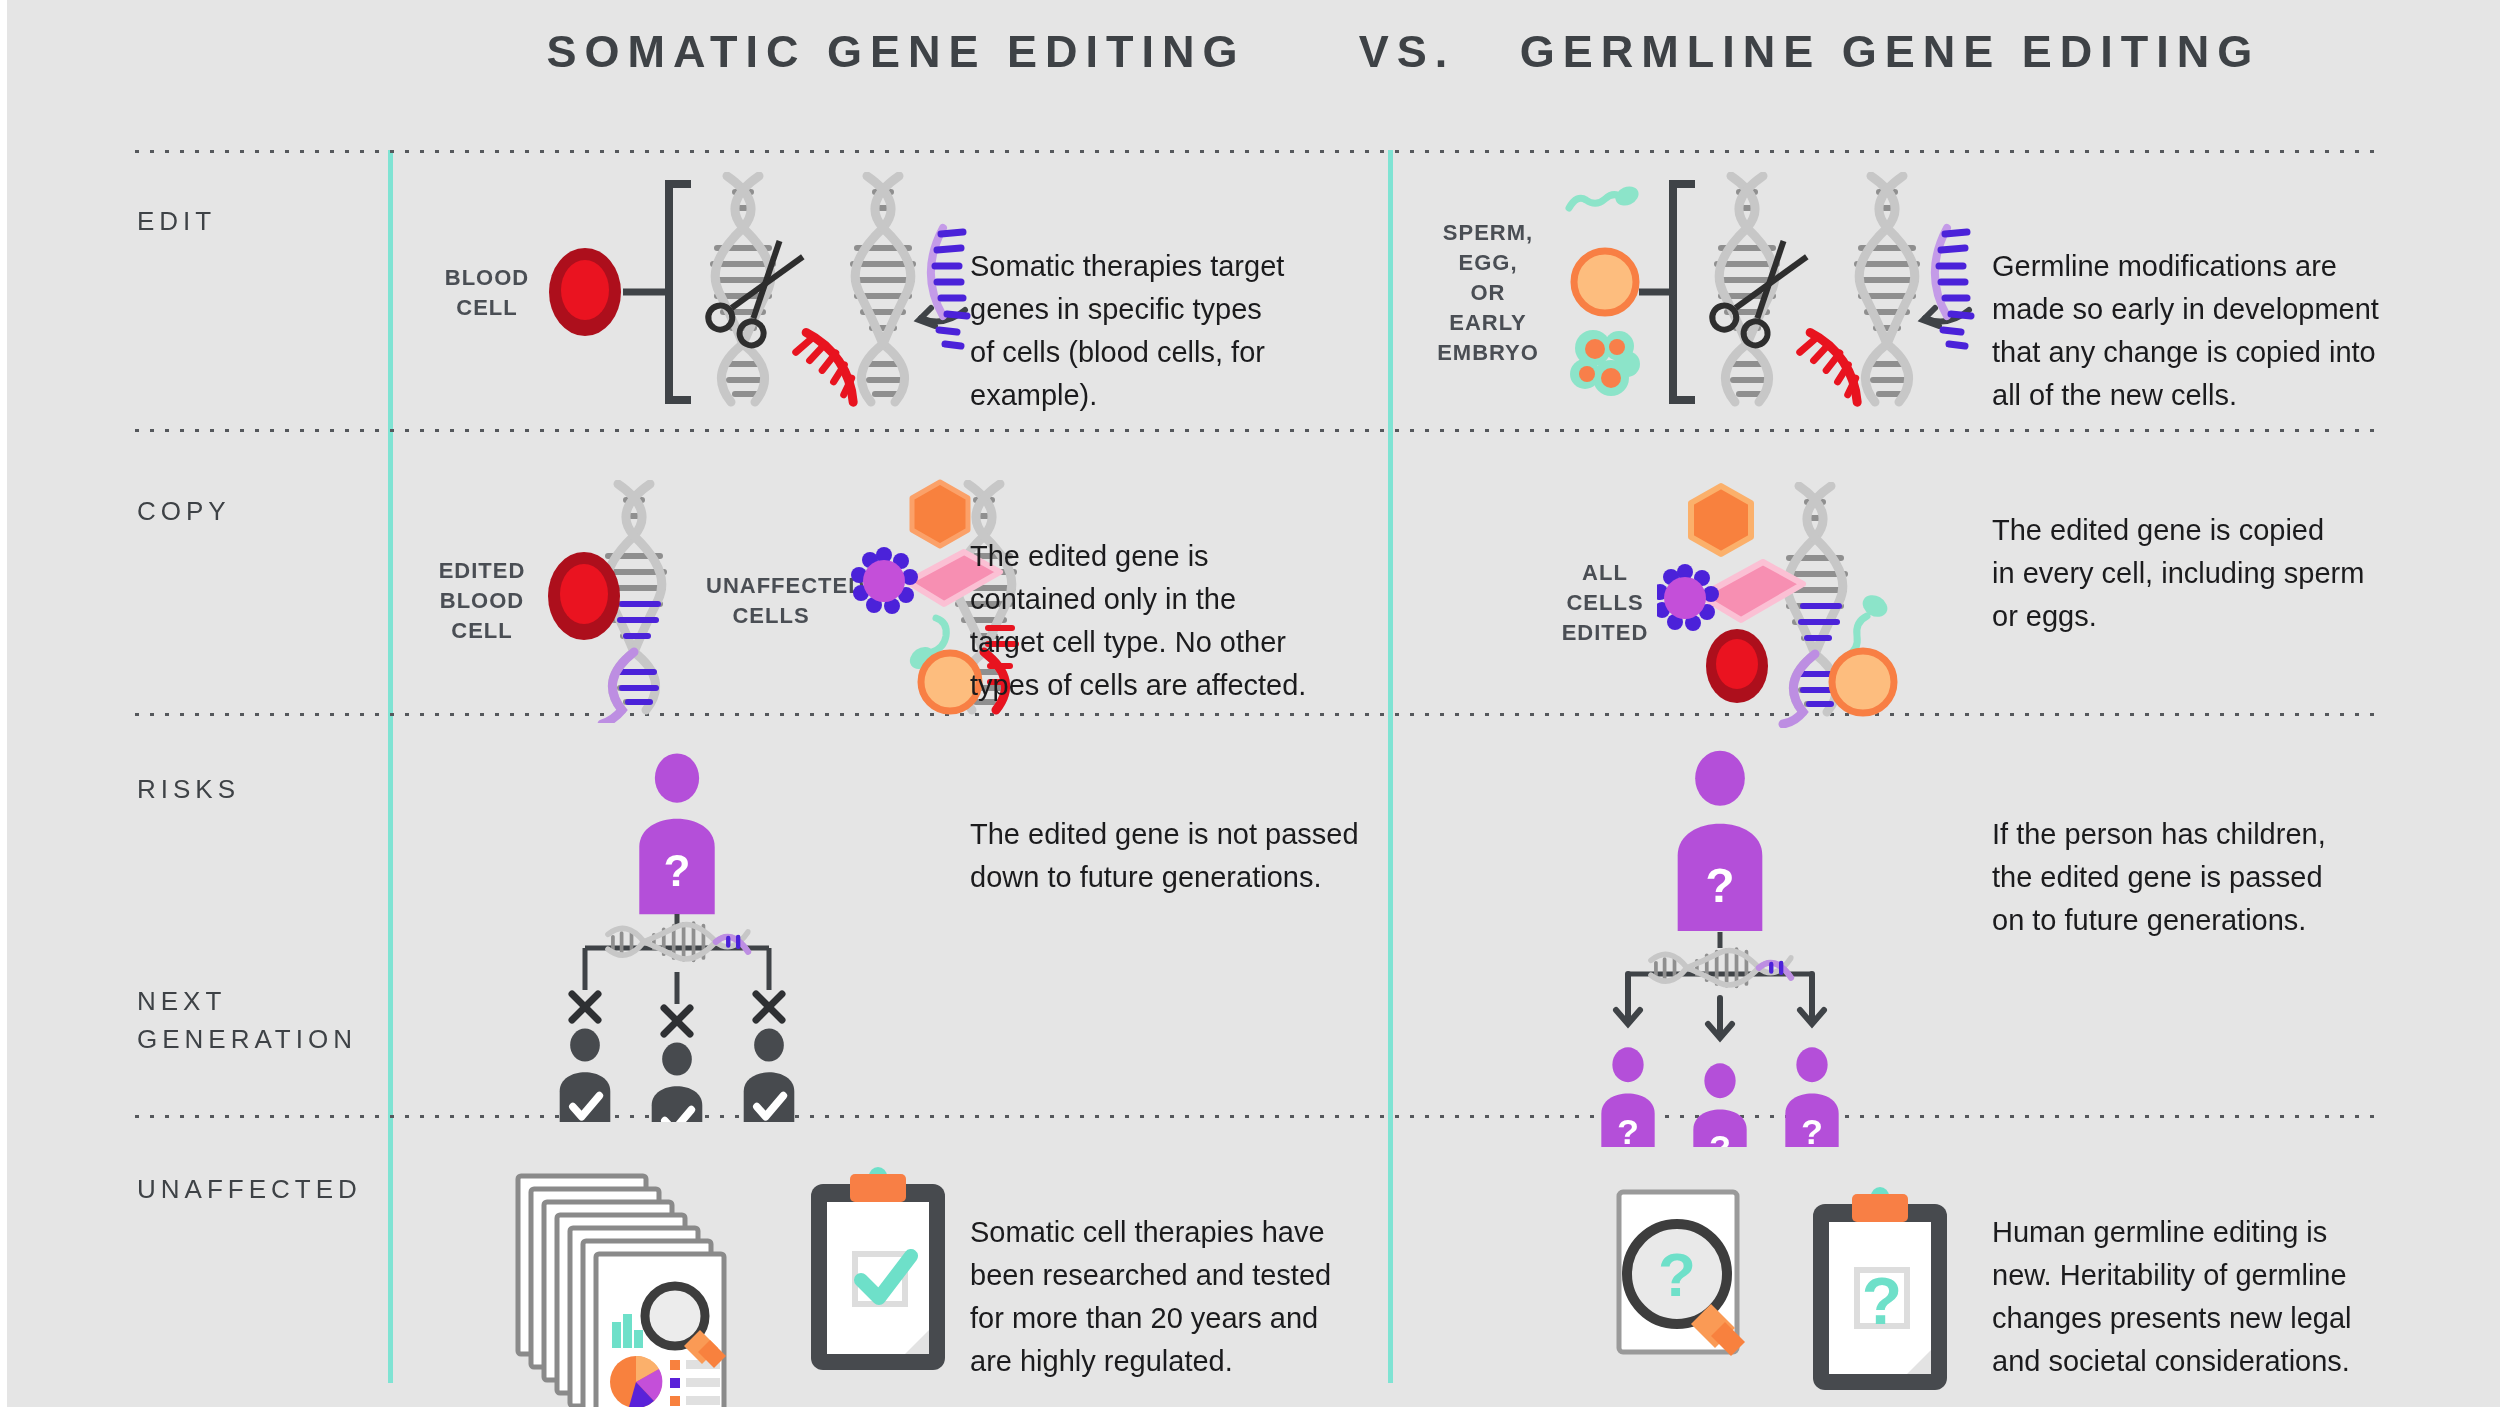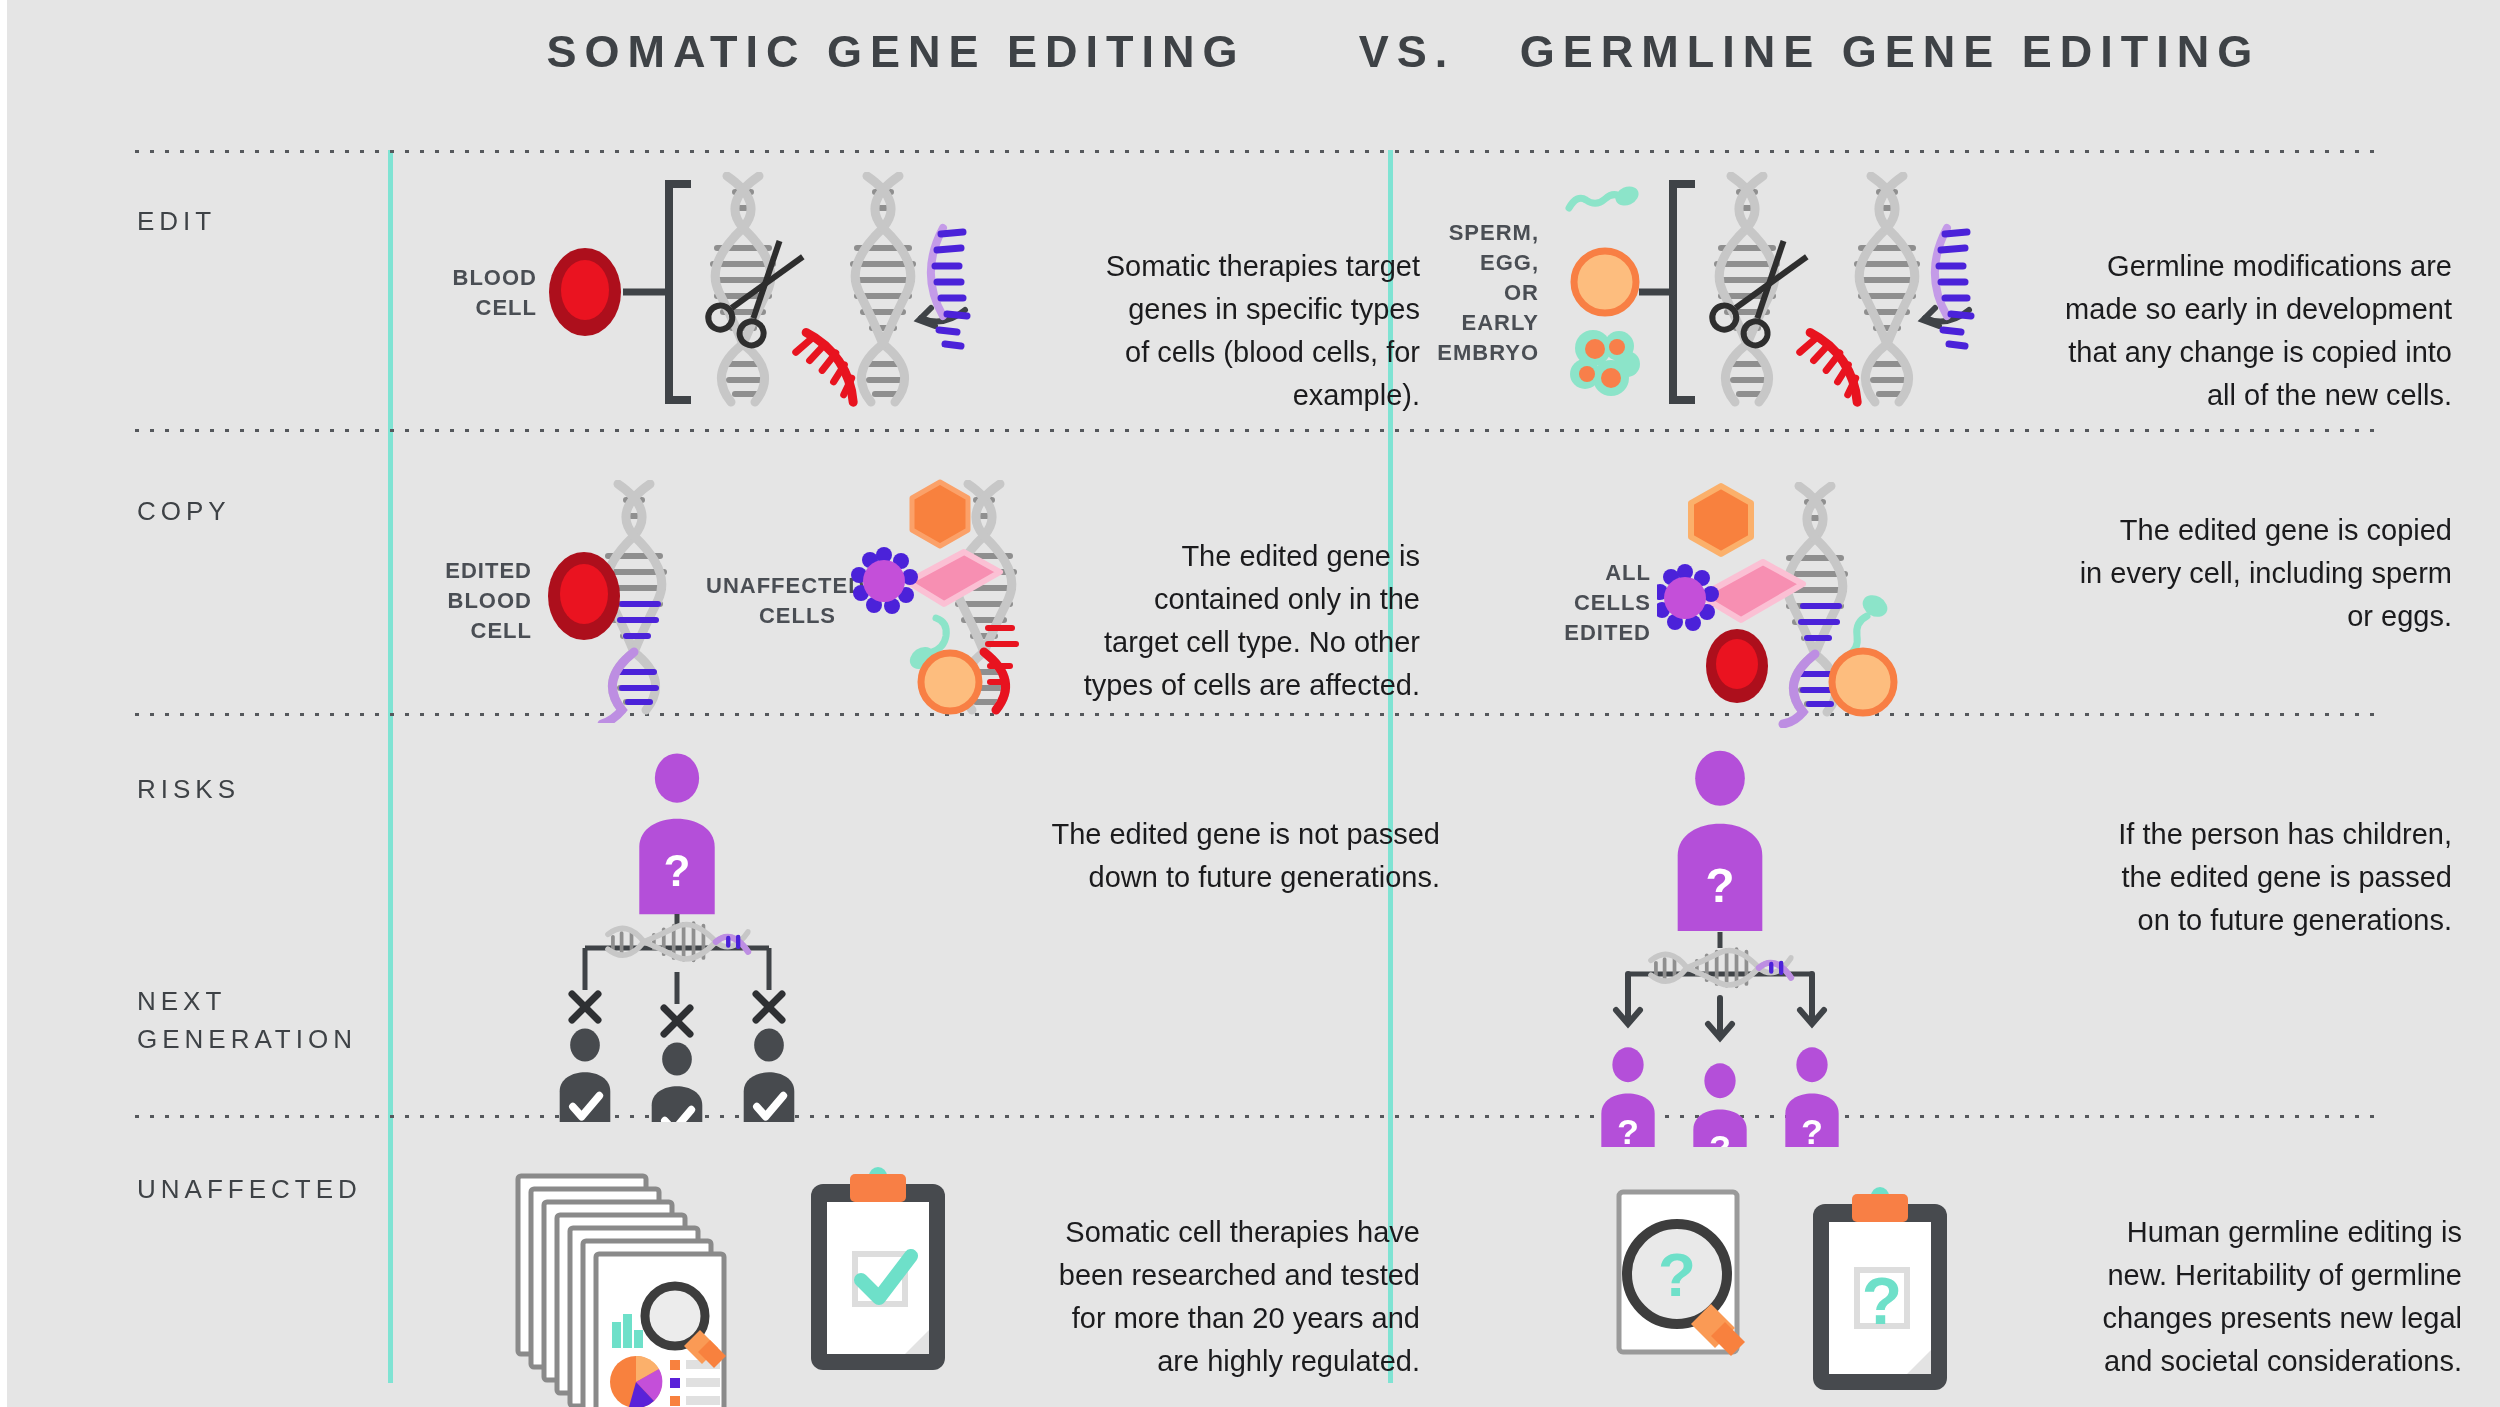--- a/index.html
+++ b/index.html
@@ -9,26 +9,26 @@
   .title-part{position:absolute;top:26px;transform:translateX(-50%);font-size:45px;font-weight:bold;
               letter-spacing:8px;color:#3e4246;white-space:nowrap;}
   
   .vline{position:absolute;top:150px;width:5px;height:1233px;background:#7fe3d3;}
   .dotline{position:absolute;left:128px;width:2244px;height:3px;
            background-image:repeating-linear-gradient(to right,#55585c 0 4px,transparent 4px 15px);}
   
   .row-label{position:absolute;left:130px;font-size:26px;font-weight:normal;letter-spacing:5px;
              color:#3e4246;white-space:pre-line;line-height:38px;}
   
-  .body-text{position:absolute;font-size:29px;line-height:43px;color:#1b1b1d;white-space:pre-line;text-align:right;}
+  .body-text{position:absolute;font-size:29px;line-height:43px;color:#1b1b1d;white-space:pre-line;}
   .body-text p{margin:0;}
   .body-text p + p{margin-top:36px;font-style:italic;}
   
   .cluster{position:absolute;display:flex;align-items:center;}
-  .icon-label{text-align:right;white-space:pre-line;font-size:22px;line-height:30px;font-weight:bold;
+  .icon-label{text-align:center;white-space:pre-line;font-size:22px;line-height:30px;font-weight:bold;
               letter-spacing:1px;color:#4a4e54;flex:0 0 auto;}
   svg{display:block;flex:0 0 auto;}
   svg text{font-family:"Liberation Sans",sans-serif;font-weight:bold;}
 </style>
 </head>
 <body>
 
 <div class="canvas">
 
   <svg width="0" height="0" style="position:absolute" aria-hidden="true">

